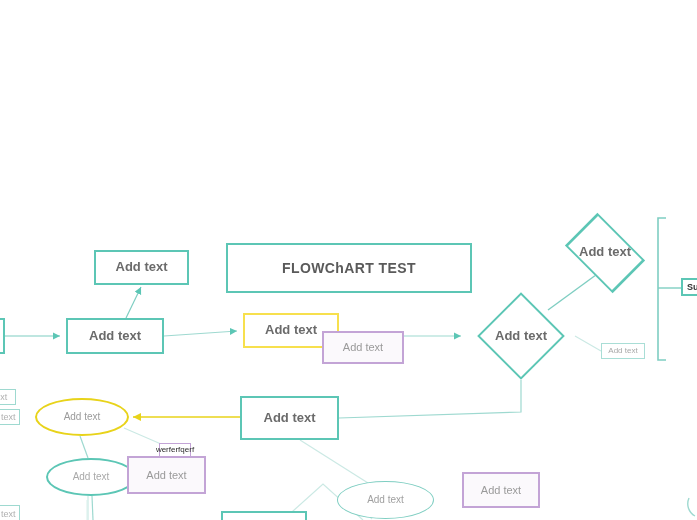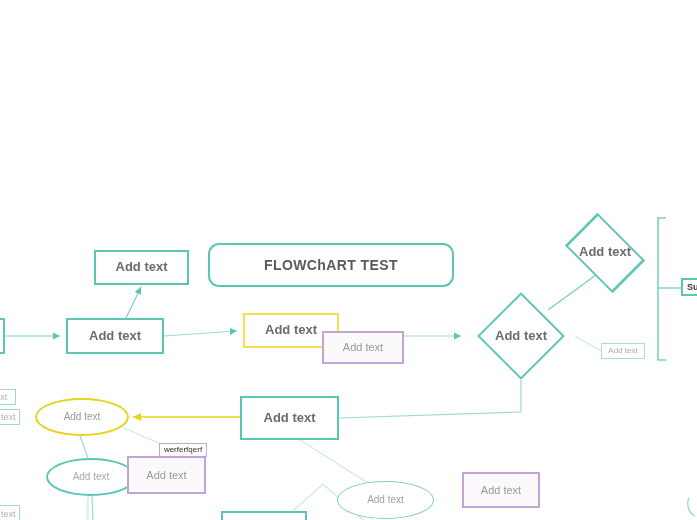--- a/index.html
+++ b/index.html
@@ -204,21 +204,21 @@
     <path d="M666,218 L658,218 L658,360 L666,360" stroke="#7fcec2" stroke-width="1.6" fill="none"></path>
     <path d="M658,288 L681,288" stroke="#7fcec2" stroke-width="1.4" fill="none"></path>
 
     <path d="M689,498 A14,14 0 0,0 695,516" stroke="#9ed9d0" stroke-width="1.4" fill="none"></path>
   </svg>
 
   <div class="node rect s-teal-bold" style="left:94px; top:250px; width:95px; height:35px;">
     <span class="lbl">Add text</span>
   </div>
 
-  <div class="node rect s-teal-title" style="left:208px; top:243px; width:246px; height:44px;border-radius:11px;">
+  <div class="node rect s-teal-title" style="left:226px; top:243px; width:246px; height:50px;">
     <span class="lbl">FLOWChART TEST</span>
   </div>
 
   <div class="node rect s-teal-bold" style="left:-12px; top:318px; width:17px; height:36px;">
     <span class="lbl"></span>
   </div>
 
   <div class="node rect s-teal-bold" style="left:66px; top:318px; width:98px; height:36px;">
     <span class="lbl">Add text</span>
   </div>
@@ -262,21 +262,21 @@
   </div>
 
   <div class="node ellipse e-teal" style="left:46px; top:458px; width:90px; height:38px;">
     <span class="lbl">Add text</span>
   </div>
 
   <div class="node ellipse e-teal-faint" style="left:337px; top:481px; width:97px; height:38px;">
     <span class="lbl">Add text</span>
   </div>
 
-  <div class="node rect s-white-note" style="left:159px; top:443px; width:48px; height:14px;">
+  <div class="node rect s-white-note" style="left:159px; top:443px; width:32px; height:14px;">
     <span class="lbl">werferfqerf</span>
   </div>
 
   <div class="node rect s-purple" style="left:127px; top:456px; width:79px; height:38px;">
     <span class="lbl">Add text</span>
   </div>
 
   <div class="node rect s-purple" style="left:462px; top:472px; width:78px; height:36px;">
     <span class="lbl">Add text</span>
   </div>

